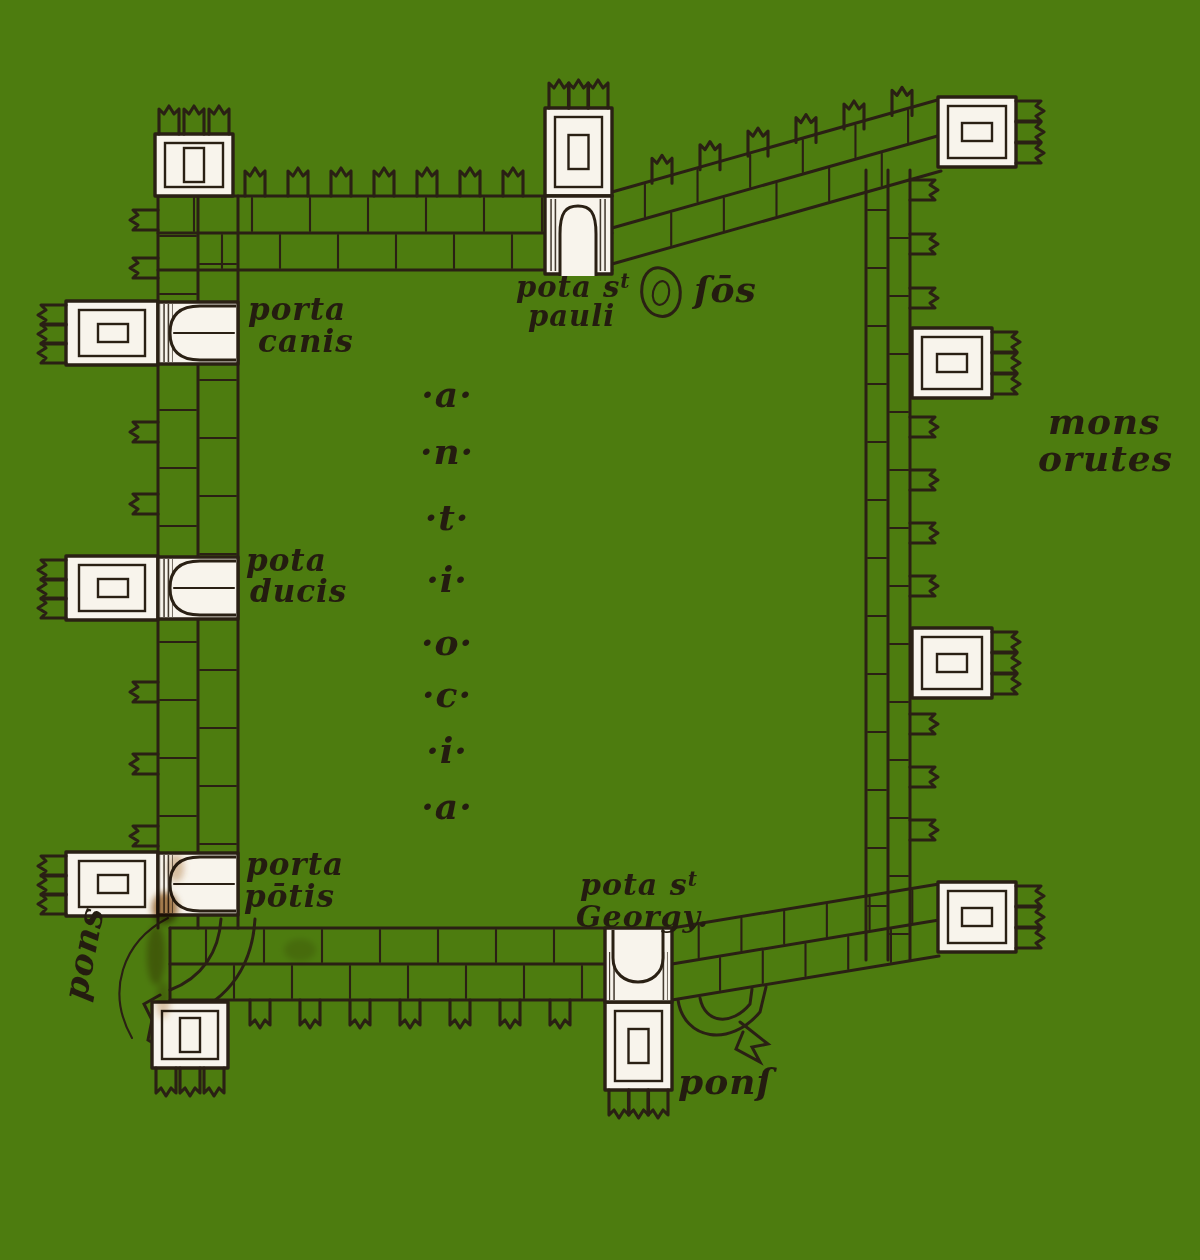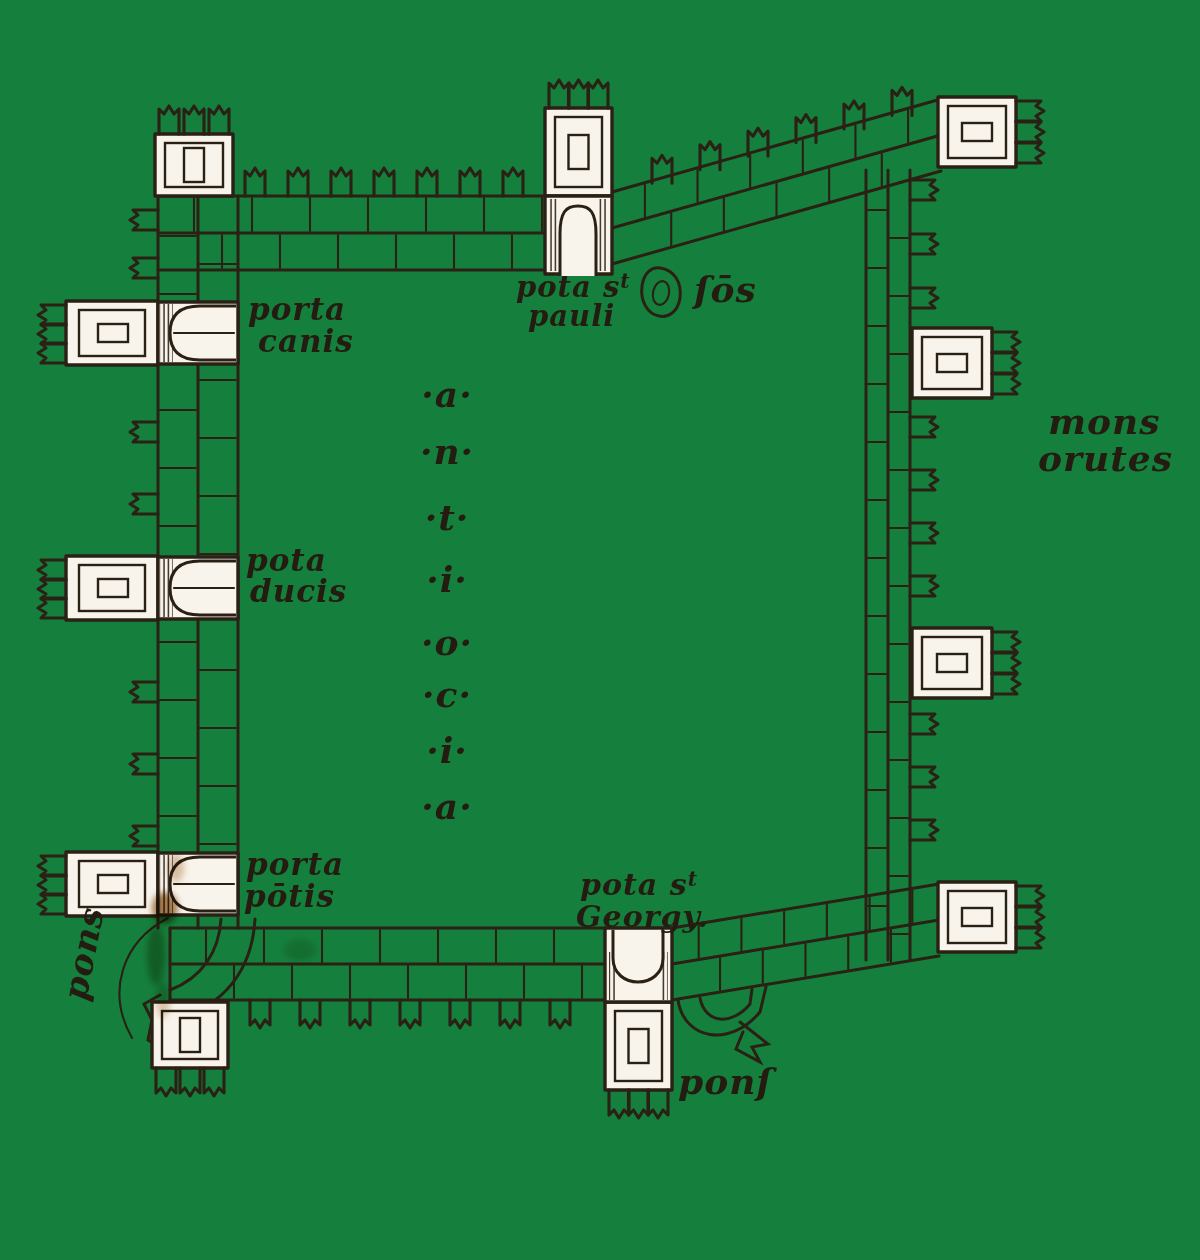--- a/index.html
+++ b/index.html
@@ -1,16 +1,16 @@
 <!DOCTYPE html>
 <html><head>
 <meta charset="utf-8">
 <style>
   html,body{margin:0;padding:0;background:#efeae0;}
-  .stage{position:relative;width:1200px;height:1260px;background:#15803d;overflow:hidden;
+  .stage{position:relative;width:1200px;height:1260px;background:#4d7c0f;overflow:hidden;
          font-family:"DejaVu Serif",serif;}
   svg{position:absolute;left:0;top:0;}
   .ln{stroke:#2a2014;stroke-width:3;fill:none;stroke-linecap:round;}
   .thin{stroke:#2a2014;stroke-width:2.1;fill:none;stroke-linecap:round;}
   .body{fill:#f8f4ec;stroke:#2a2014;stroke-width:3.4;stroke-linejoin:round;}
   .inner{fill:none;stroke:#2a2014;stroke-width:2.4;}
   .win{fill:none;stroke:#2a2014;stroke-width:2.4;}
   .merl{stroke:#2a2014;stroke-width:3.1;fill:none;stroke-linejoin:round;stroke-linecap:round;}
   .arch{fill:#f8f4ec;stroke:#2a2014;stroke-width:3;}
   .hatch{fill:url(#hatchV);stroke:none;}

